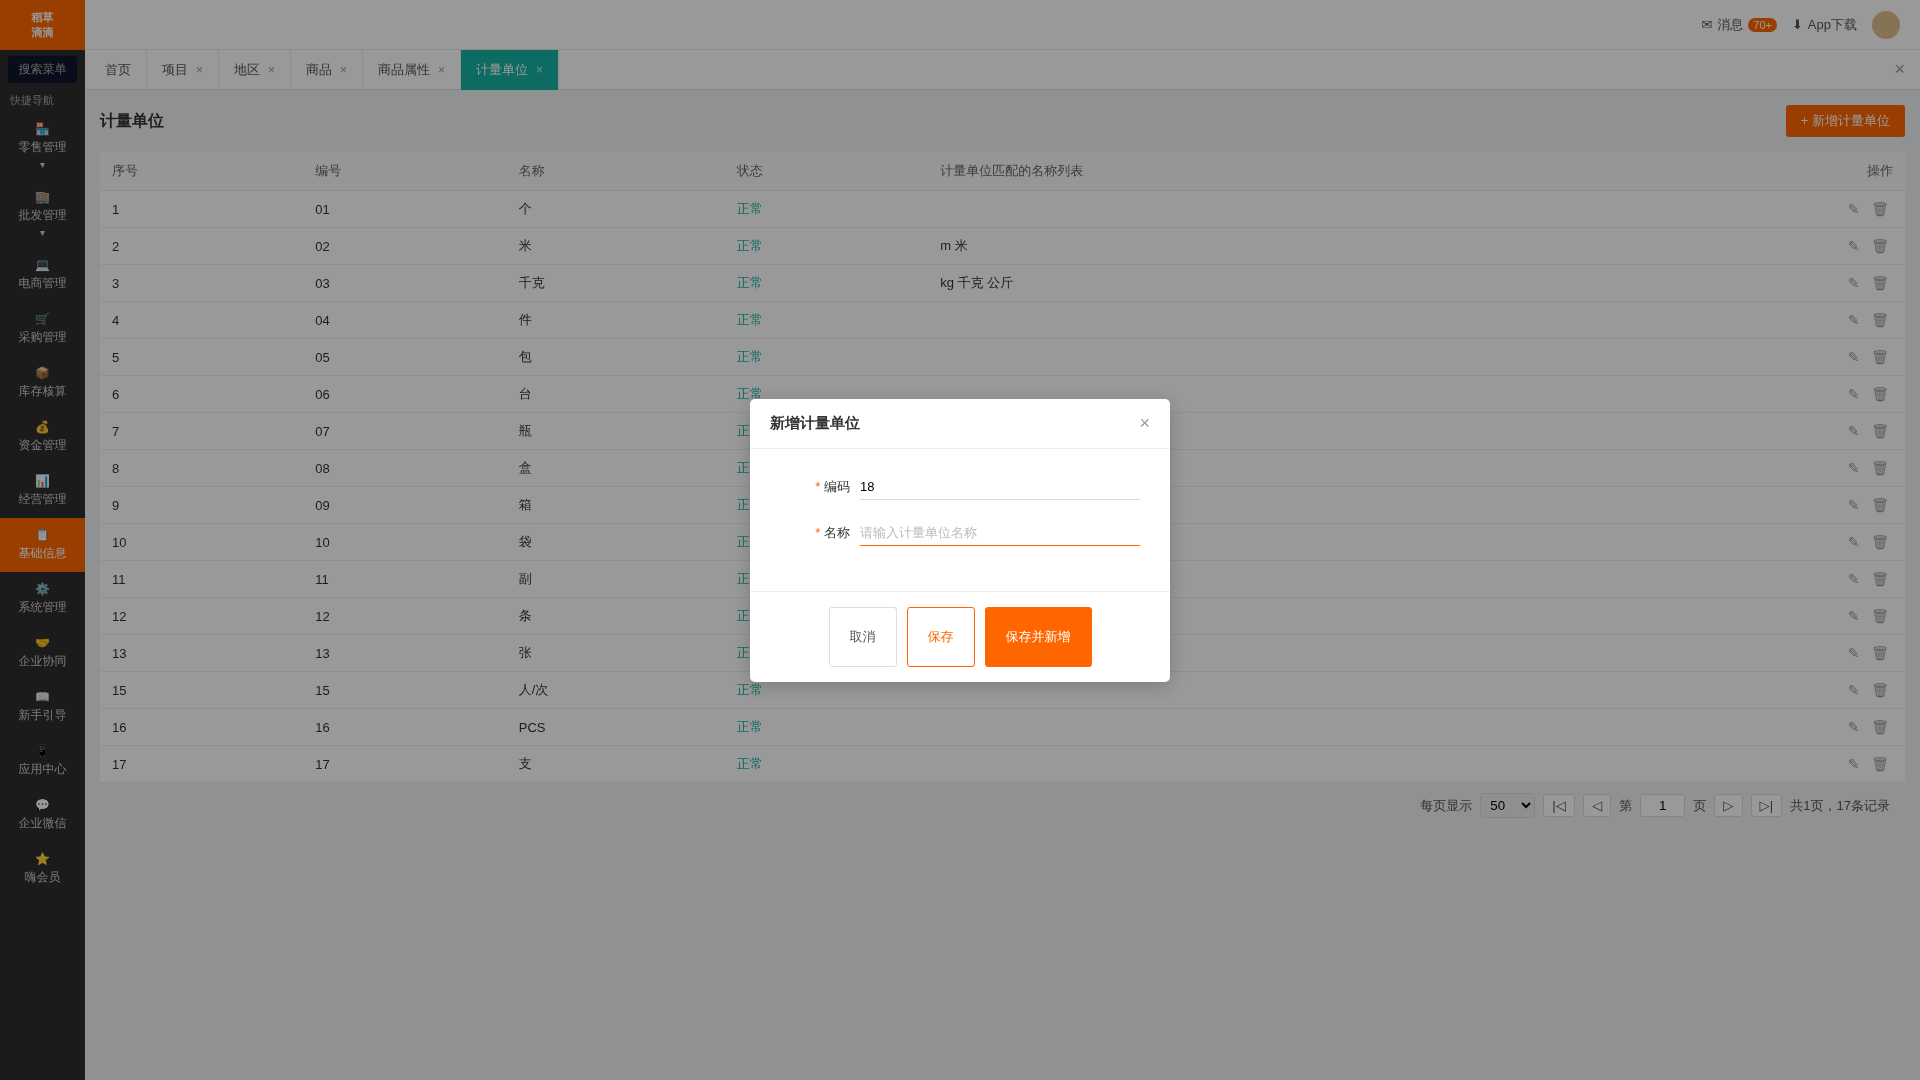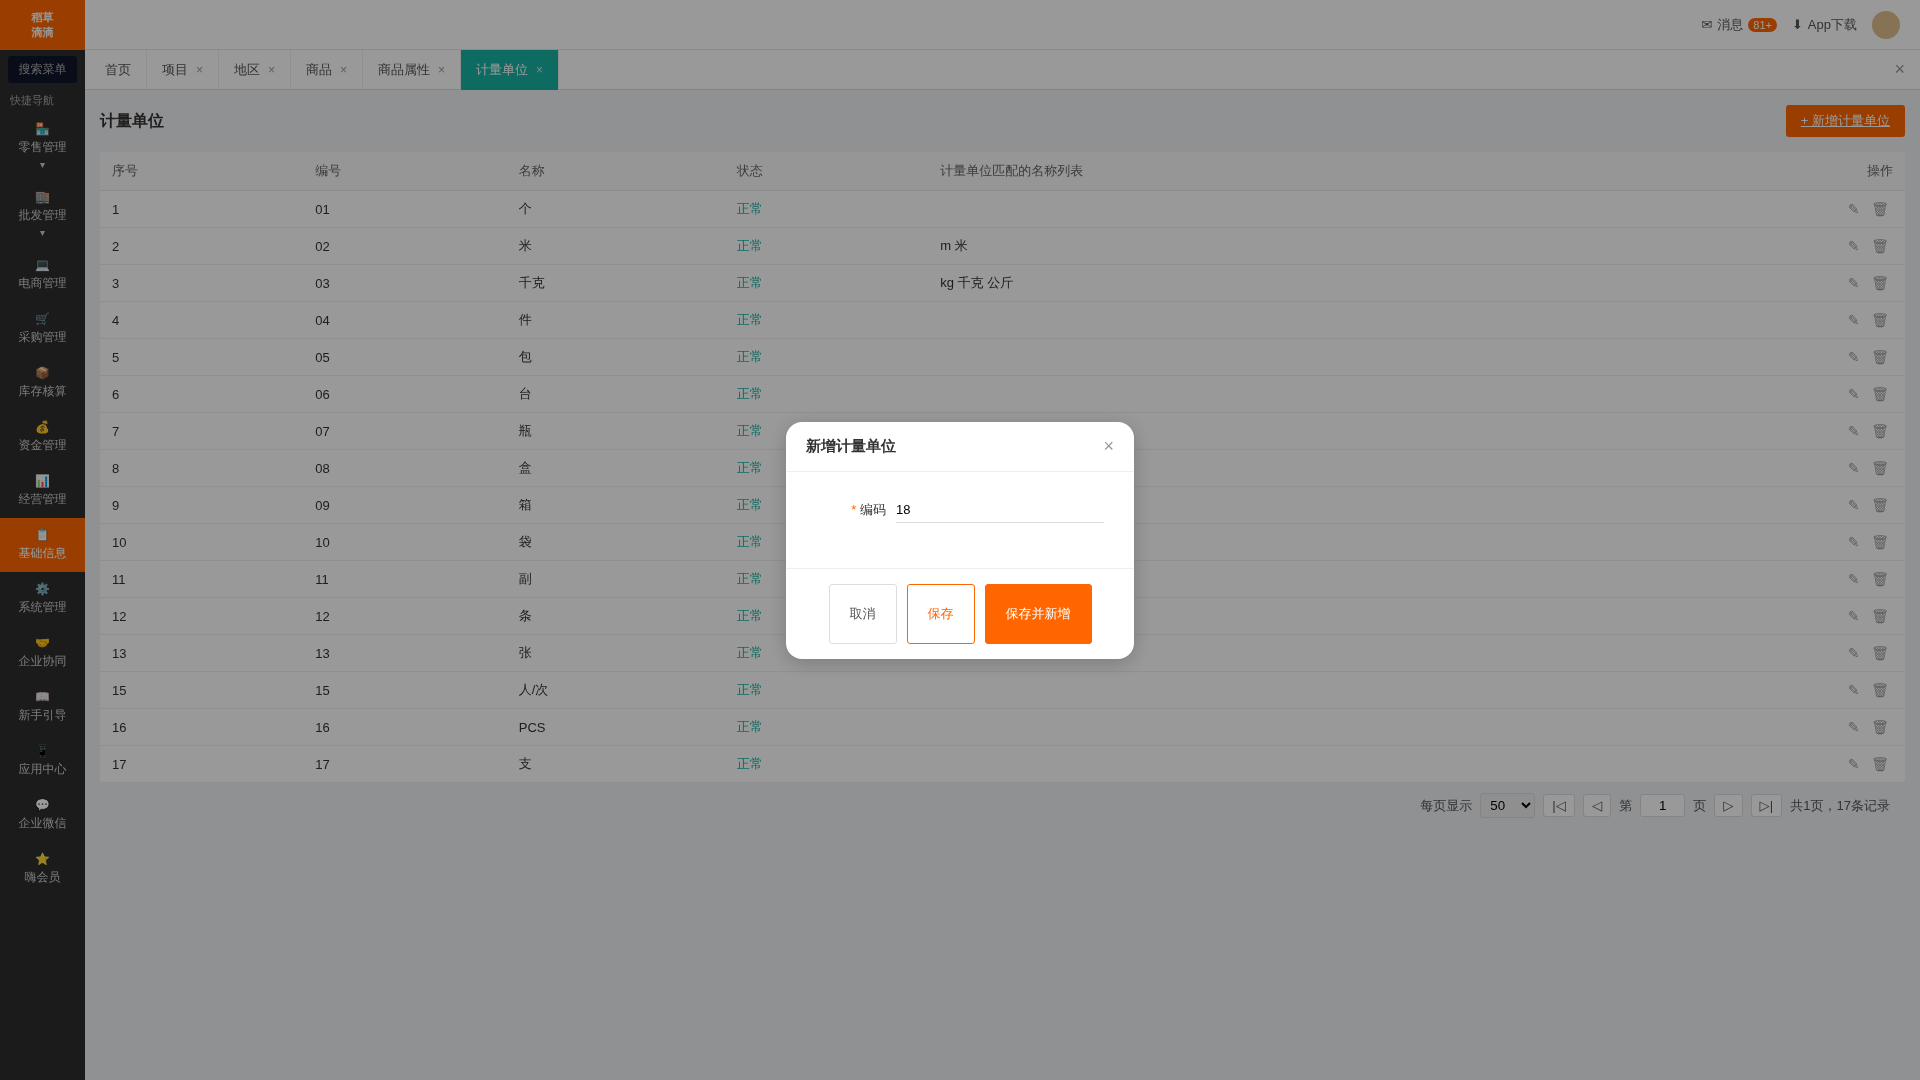--- a/index.html
+++ b/index.html
@@ -28,40 +28,40 @@
     .tab-close { font-size: 12px; color: #999; cursor: pointer; margin-left: 3px; }
     .tab.active .tab-close { color: rgba(255,255,255,0.7); }
     .tabs-close-all { margin-left: auto; padding: 0 15px; color: #999; cursor: pointer; font-size: 18px; }
 
     
     .page-content { flex: 1; padding: 15px; overflow-y: auto; position: relative; }
 
     
     .page-header { display: flex; align-items: center; justify-content: space-between; margin-bottom: 15px; }
     .page-title { font-size: 16px; font-weight: bold; color: #333; }
-    .btn-add { background: #f60; color: white; border: none; padding: 7px 15px; border-radius: 3px; cursor: pointer; font-size: 13px; text-decoration: underline; }
+    .btn-add { background: #f60; color: white; border: none; padding: 7px 15px; border-radius: 3px; cursor: pointer; font-size: 13px; }
 
     
     .table-container { background: white; border-radius: 3px; }
     table { width: 100%; border-collapse: collapse; }
     thead tr { background: #fafafa; }
     th { padding: 10px 12px; text-align: left; color: #666; font-weight: normal; border-bottom: 1px solid #e8e8e8; font-size: 13px; }
     td { padding: 8px 12px; color: #333; border-bottom: 1px solid #f0f0f0; font-size: 13px; }
     .status-normal { color: #17b3a3; }
     .action-btn { background: none; border: none; cursor: pointer; color: #999; padding: 2px 4px; font-size: 14px; }
 
     
     .pagination { display: flex; align-items: center; justify-content: flex-end; padding: 10px 15px; gap: 8px; font-size: 13px; color: #555; }
     .page-select { border: 1px solid #ddd; border-radius: 3px; padding: 3px 5px; }
     .page-btn { border: 1px solid #ddd; background: white; padding: 3px 8px; border-radius: 3px; cursor: pointer; color: #555; }
     .page-input { border: 1px solid #ddd; border-radius: 3px; padding: 3px 5px; width: 45px; text-align: center; }
 
     
     .modal-overlay { position: fixed; top: 0; left: 0; width: 1920px; height: 1080px; background: rgba(0,0,0,0.4); z-index: 1000; display: flex; align-items: center; justify-content: center; }
-    .modal { background: white; border-radius: 16px; width: 348px; box-shadow: 0 4px 20px rgba(0,0,0,0.2); }
+    .modal { background: white; border-radius: 5px; width: 420px; box-shadow: 0 4px 20px rgba(0,0,0,0.2); }
     .modal-header { padding: 14px 20px; border-bottom: 1px solid #eee; display: flex; align-items: center; justify-content: space-between; }
     .modal-title { font-size: 15px; color: #333; font-weight: bold; }
     .modal-close { background: none; border: none; cursor: pointer; font-size: 18px; color: #999; }
     .modal-body { padding: 25px 30px; }
     .form-row { display: flex; align-items: center; margin-bottom: 20px; }
     .form-label { width: 70px; text-align: right; color: #333; font-size: 13px; margin-right: 10px; }
     .form-input { flex: 1; border: none; border-bottom: 1px solid #ddd; padding: 5px 0; font-size: 13px; outline: none; }
     .form-input.focused { border-bottom-color: #f60; }
     .form-input::placeholder { color: #bbb; }
     .modal-footer { padding: 15px 20px; border-top: 1px solid #eee; display: flex; justify-content: center; gap: 10px; }
@@ -140,21 +140,21 @@
     <span>嗨会员</span>
   </div>
 </div>
 
 <div class="main-content">
 
   <div class="topbar">
     <div class="topbar-item">
       <span>✉</span>
       <span>消息</span>
-      <span class="topbar-badge">81+</span>
+      <span class="topbar-badge">70+</span>
     </div>
     <div class="topbar-item">
       <span>⬇</span>
       <span>App下载</span>
     </div>
     <div class="topbar-avatar"></div>
   </div>
 
   <div class="tabs-bar">
     <div class="tab">
@@ -408,20 +408,27 @@
       <button class="modal-close">×</button>
     </div>
     <div class="modal-body">
       <div class="form-row">
         <div class="form-label">
           <span style="color:#f60;">*</span>
           <span>编码</span>
         </div>
         <input class="form-input" type="text" value="18" style="">
       </div>
+      <div class="form-row">
+        <div class="form-label">
+          <span style="color:#f60;">*</span>
+          <span>名称</span>
+        </div>
+        <input class="form-input focused" type="text" placeholder="请输入计量单位名称" style="">
+      </div>
     </div>
     <div class="modal-footer">
       <button class="btn-cancel">取消</button>
       <button class="btn-save">保存</button>
       <button class="btn-save-new">保存并新增</button>
     </div>
   </div>
 </div>
 
 </body></html>

